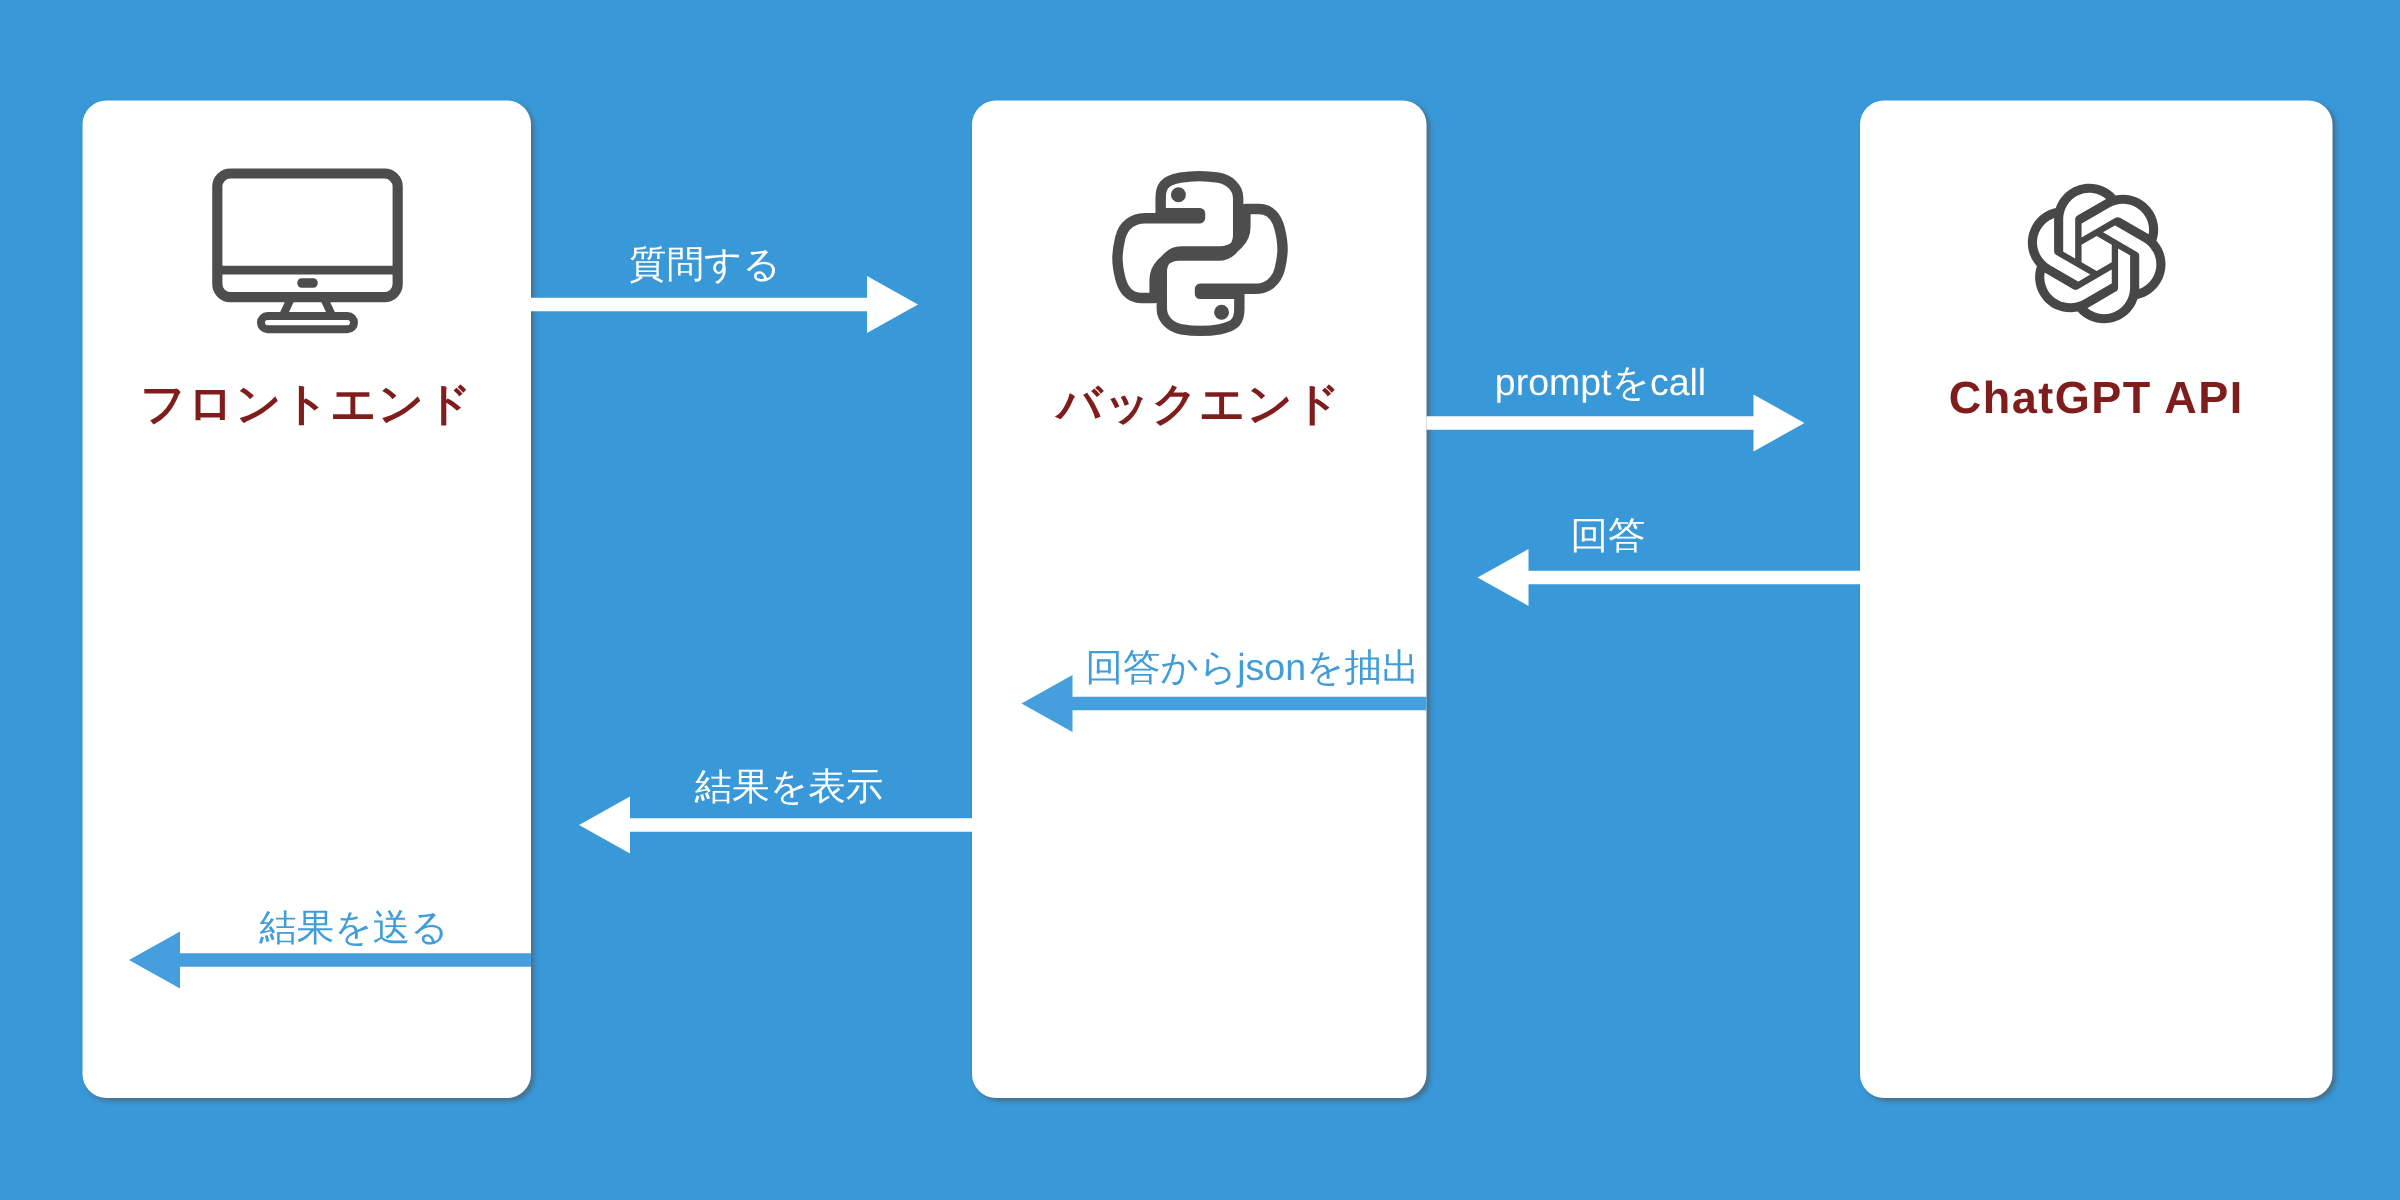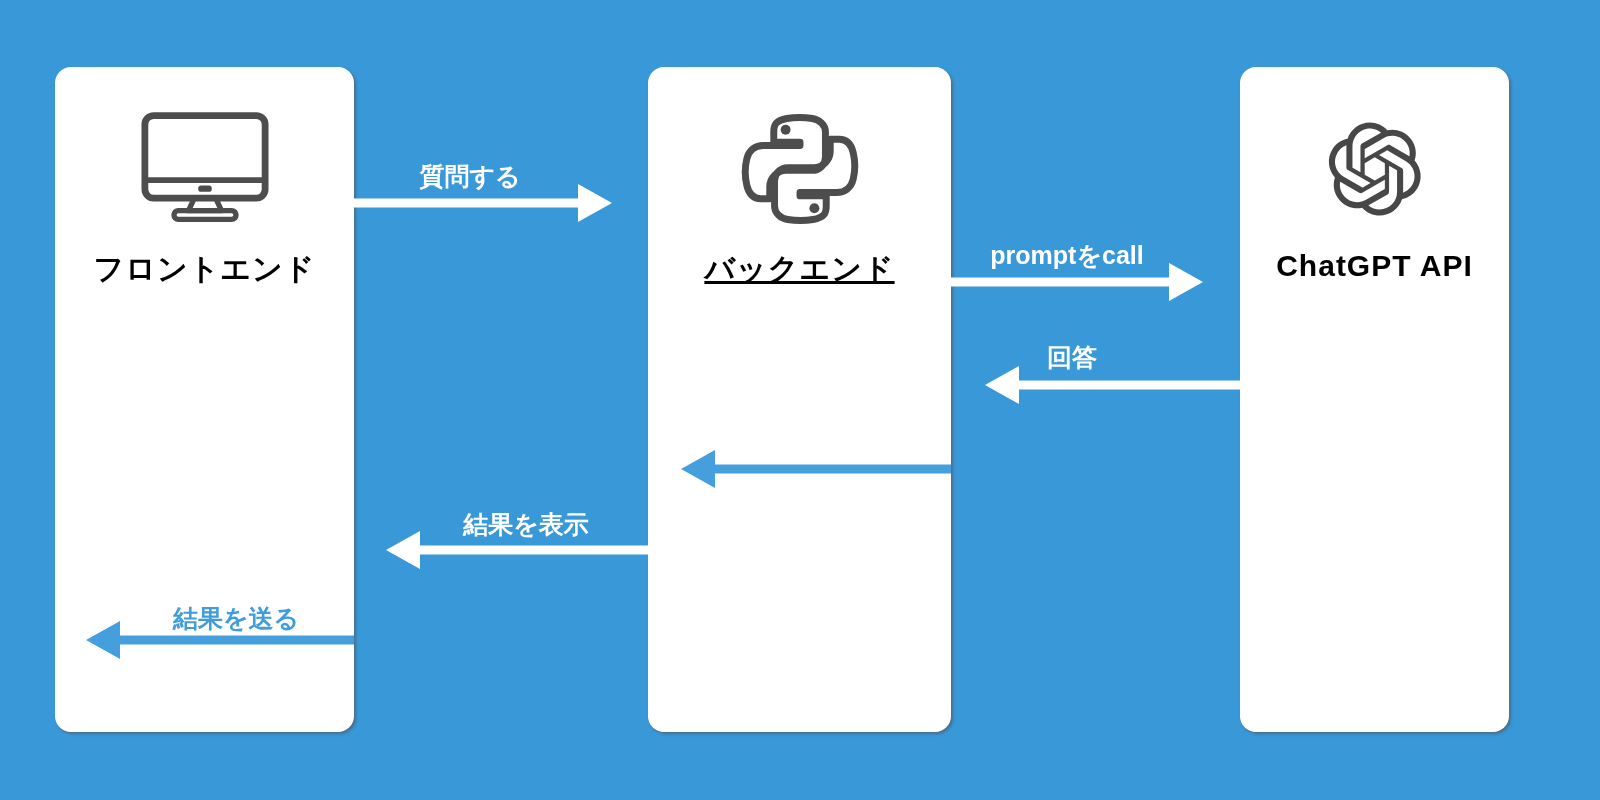--- a/index.html
+++ b/index.html
@@ -11,34 +11,34 @@
   }
   .stage{position:absolute;left:0;top:0;width:1600px;height:800px;}
   .card{
     position:absolute;top:67px;height:665px;
     background:#ffffff;border-radius:16px;
     box-shadow:2px 2px 3px rgba(80,80,80,0.55);
     display:flex;flex-direction:column;align-items:center;
     padding-top:38px;box-sizing:border-box;
   }
   .card-frontend{left:55px;width:299px;}
-  .card-backend{left:648px;width:303px;text-decoration:underline;}
-  .card-chatgpt{left:1240px;width:269px;}
+  .card-backend{left:648px;width:303px;}
+  .card-chatgpt{left:1240px;width:315px;}
   .icon-box{
     height:128px;display:flex;align-items:center;justify-content:center;
   }
   .node-label{
     margin-top:16px;
-    font-size:30px;font-weight:bold;color:#000000;
+    font-size:30px;font-weight:bold;color:#7f1d1d;
     letter-spacing:1px;white-space:nowrap;
   }
   .arrows{position:absolute;left:0;top:0;pointer-events:none;}
   .flow-label{
     position:absolute;transform:translate(-50%,-50%);
-    font-size:25px;font-weight:bold;white-space:nowrap;
+    font-size:25px;font-weight:normal;white-space:nowrap;
   }
   .flow-label.white{color:#ffffff;}
   .flow-label.blue{color:#419dda;}
 </style>
 </head>
 <body>
 
 <div class="stage">
 
   <div class="card card-frontend">
@@ -103,16 +103,17 @@
     </g>
     <g>
       <line x1="354" y1="640" x2="112" y2="640" stroke="#459fdc" stroke-width="9"></line>
       <polygon points="86,640 120,621 120,659" fill="#459fdc"></polygon>
     </g>
   </svg>
 
   <div class="flow-label white" style="left:470px;top:176px">質問する</div>
   <div class="flow-label white" style="left:1067px;top:255px">promptをcall</div>
   <div class="flow-label white" style="left:1072px;top:357px">回答</div>
+  <div class="flow-label blue" style="left:835px;top:445px">回答からjsonを抽出</div>
   <div class="flow-label white" style="left:526px;top:524px">結果を表示</div>
   <div class="flow-label blue" style="left:236px;top:618px">結果を送る</div>
 
 </div>
 
 </body></html>

